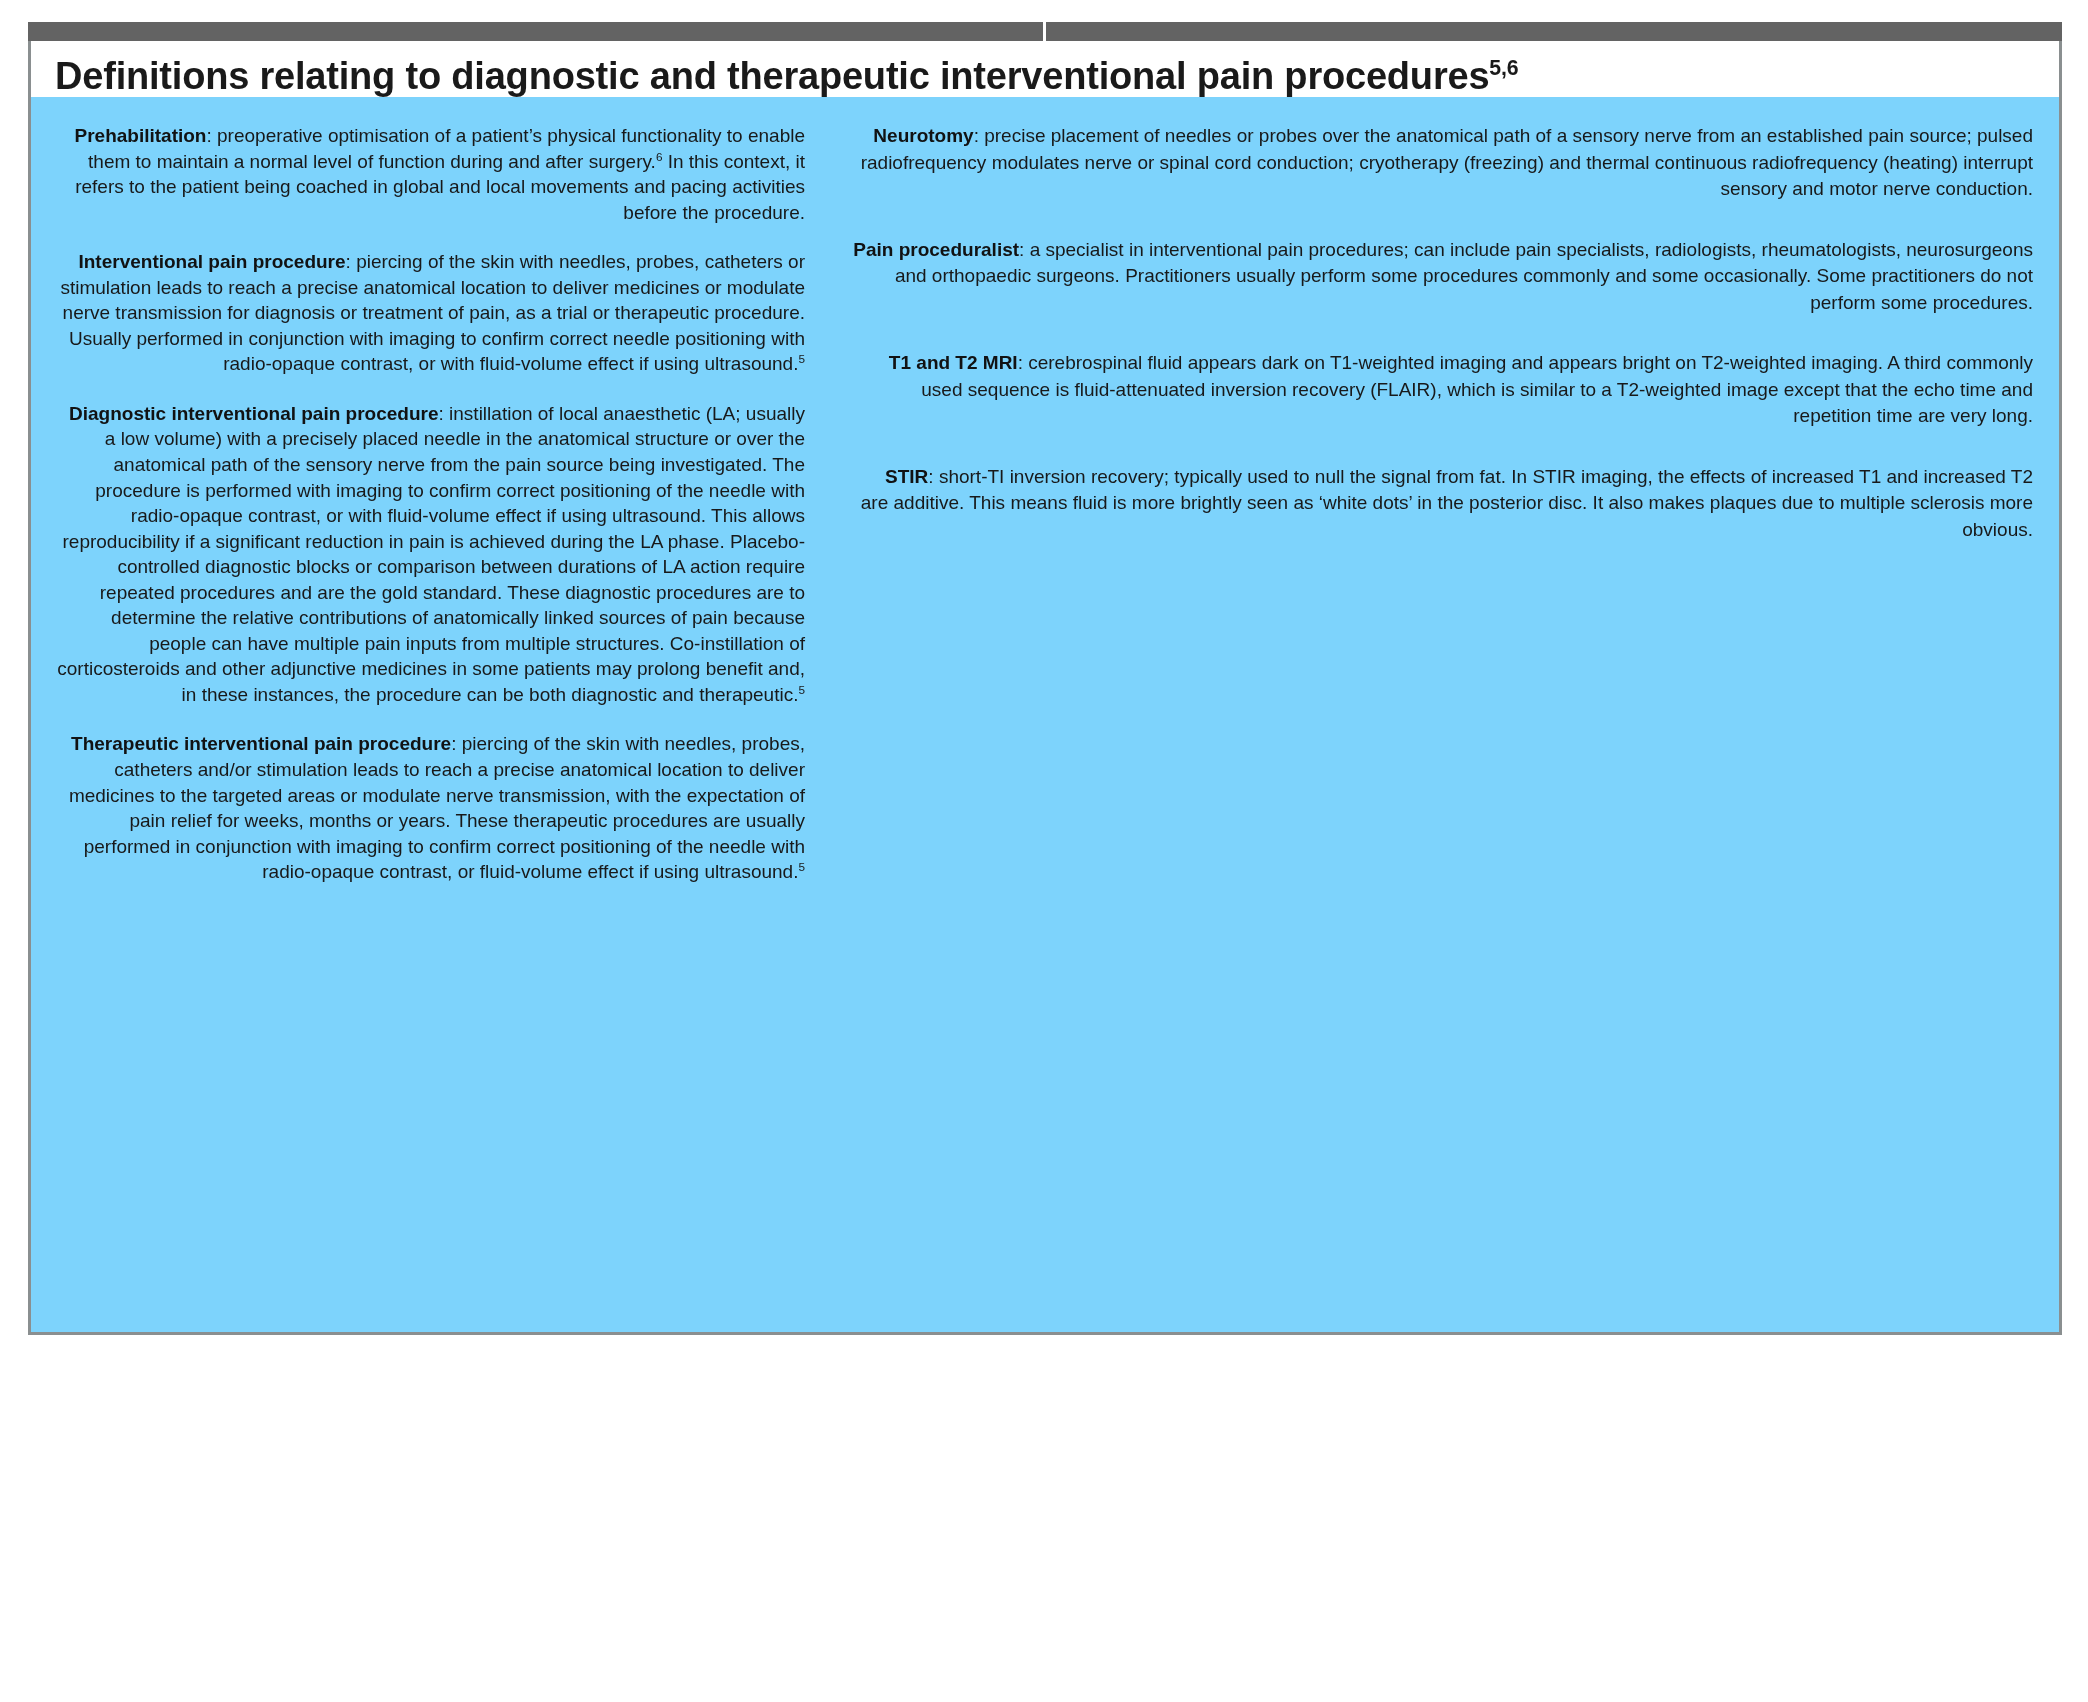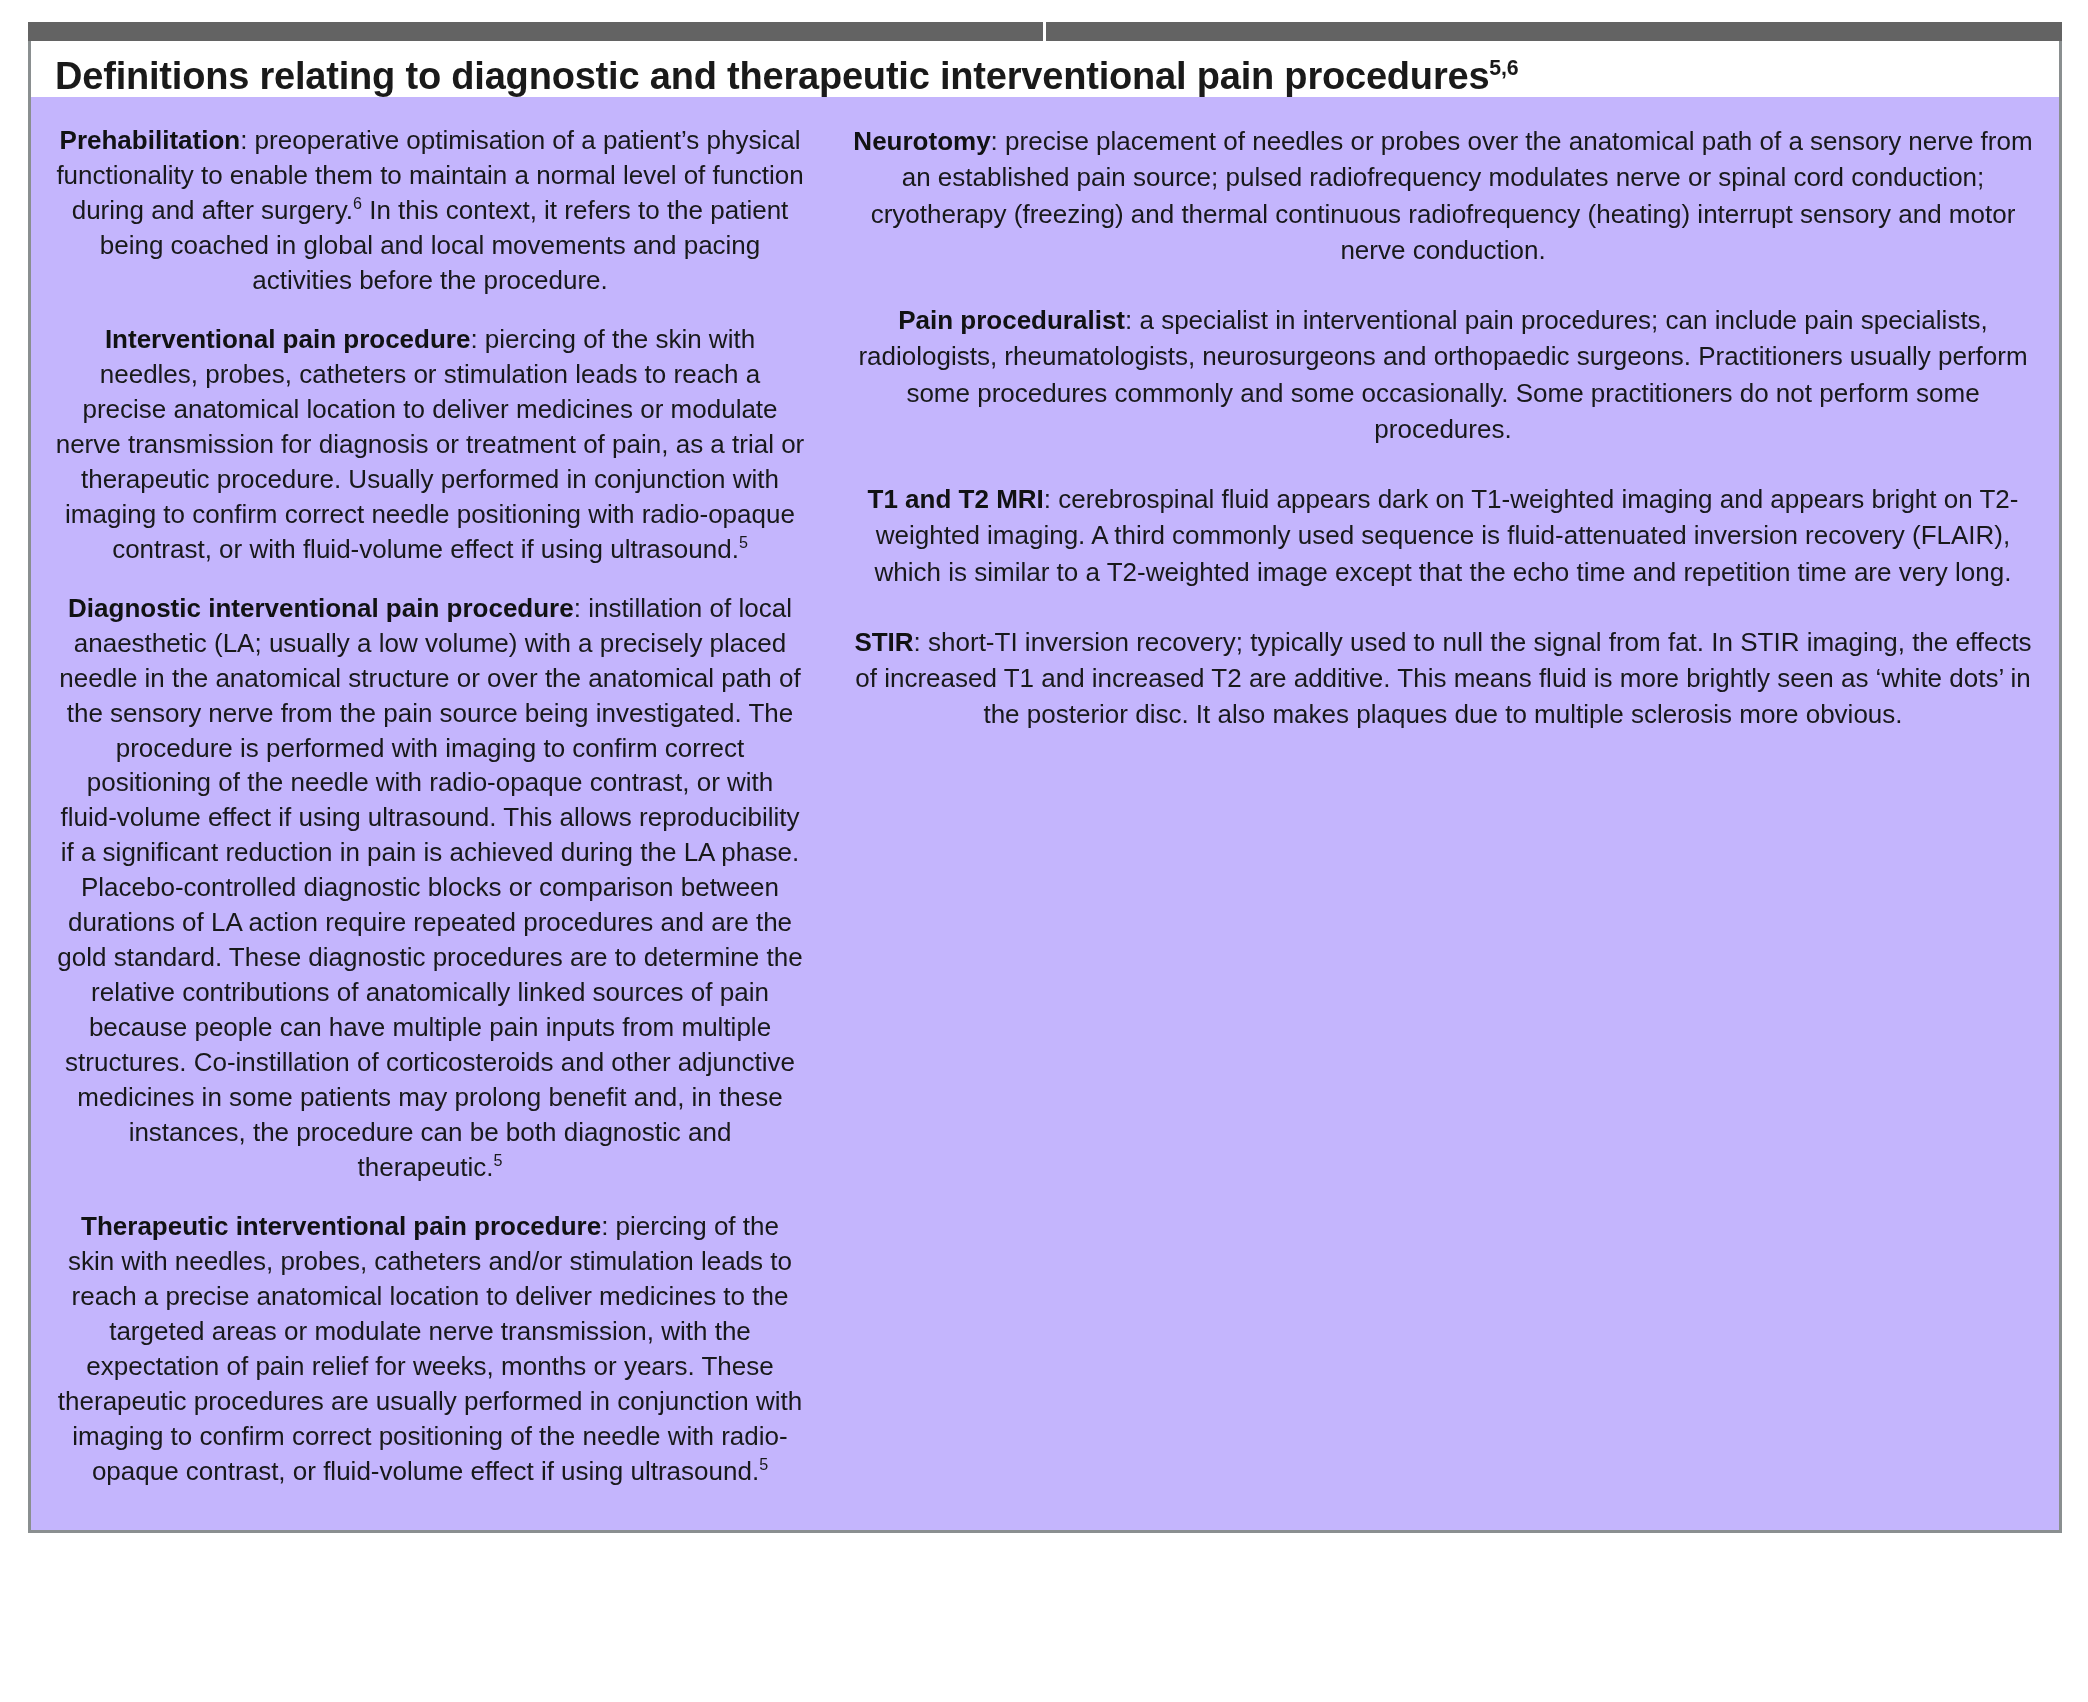--- a/index.html
+++ b/index.html
@@ -39,26 +39,26 @@
     width: 3px;
     height: 19px;
     background: #ffffff;
   }
 
   .box {
     position: absolute;
     left: 28px;
     top: 41px;
     width: 2034px;
-    height: 1492px;
+    height: 1294px;
     box-sizing: border-box;
     border-left: 3px solid #8a8f90;
     border-right: 3px solid #8a8f90;
     border-bottom: 3px solid #8a8f90;
-    background: #c4b5fd;
+    background: #7dd3fc;
   }
 
   .header {
     background: #ffffff;
     padding: 16px 24px 16px 24px;
     height: 56px;
     box-sizing: border-box;
   }
 
   .header-title {
@@ -90,25 +90,25 @@
     padding-left: 24px;
     padding-right: 16px;
   }
   .col-right {
     width: 1238px;
     padding-left: 32px;
     padding-right: 26px;
   }
 
   .entry {
-    font-size: 26px;
+    font-size: 19px;
     line-height: 1.345;
     color: #18191a;
     margin: 0 0 24px 0;
-    text-align: center;
+    text-align: right;
     hyphens: none;
   }
   .col-right .entry {
     line-height: 1.395;
     margin-bottom: 34px;
   }
   .entry:last-child { margin-bottom: 0; margin-top: 24px; }
 
   .term {
     font-weight: bold;

